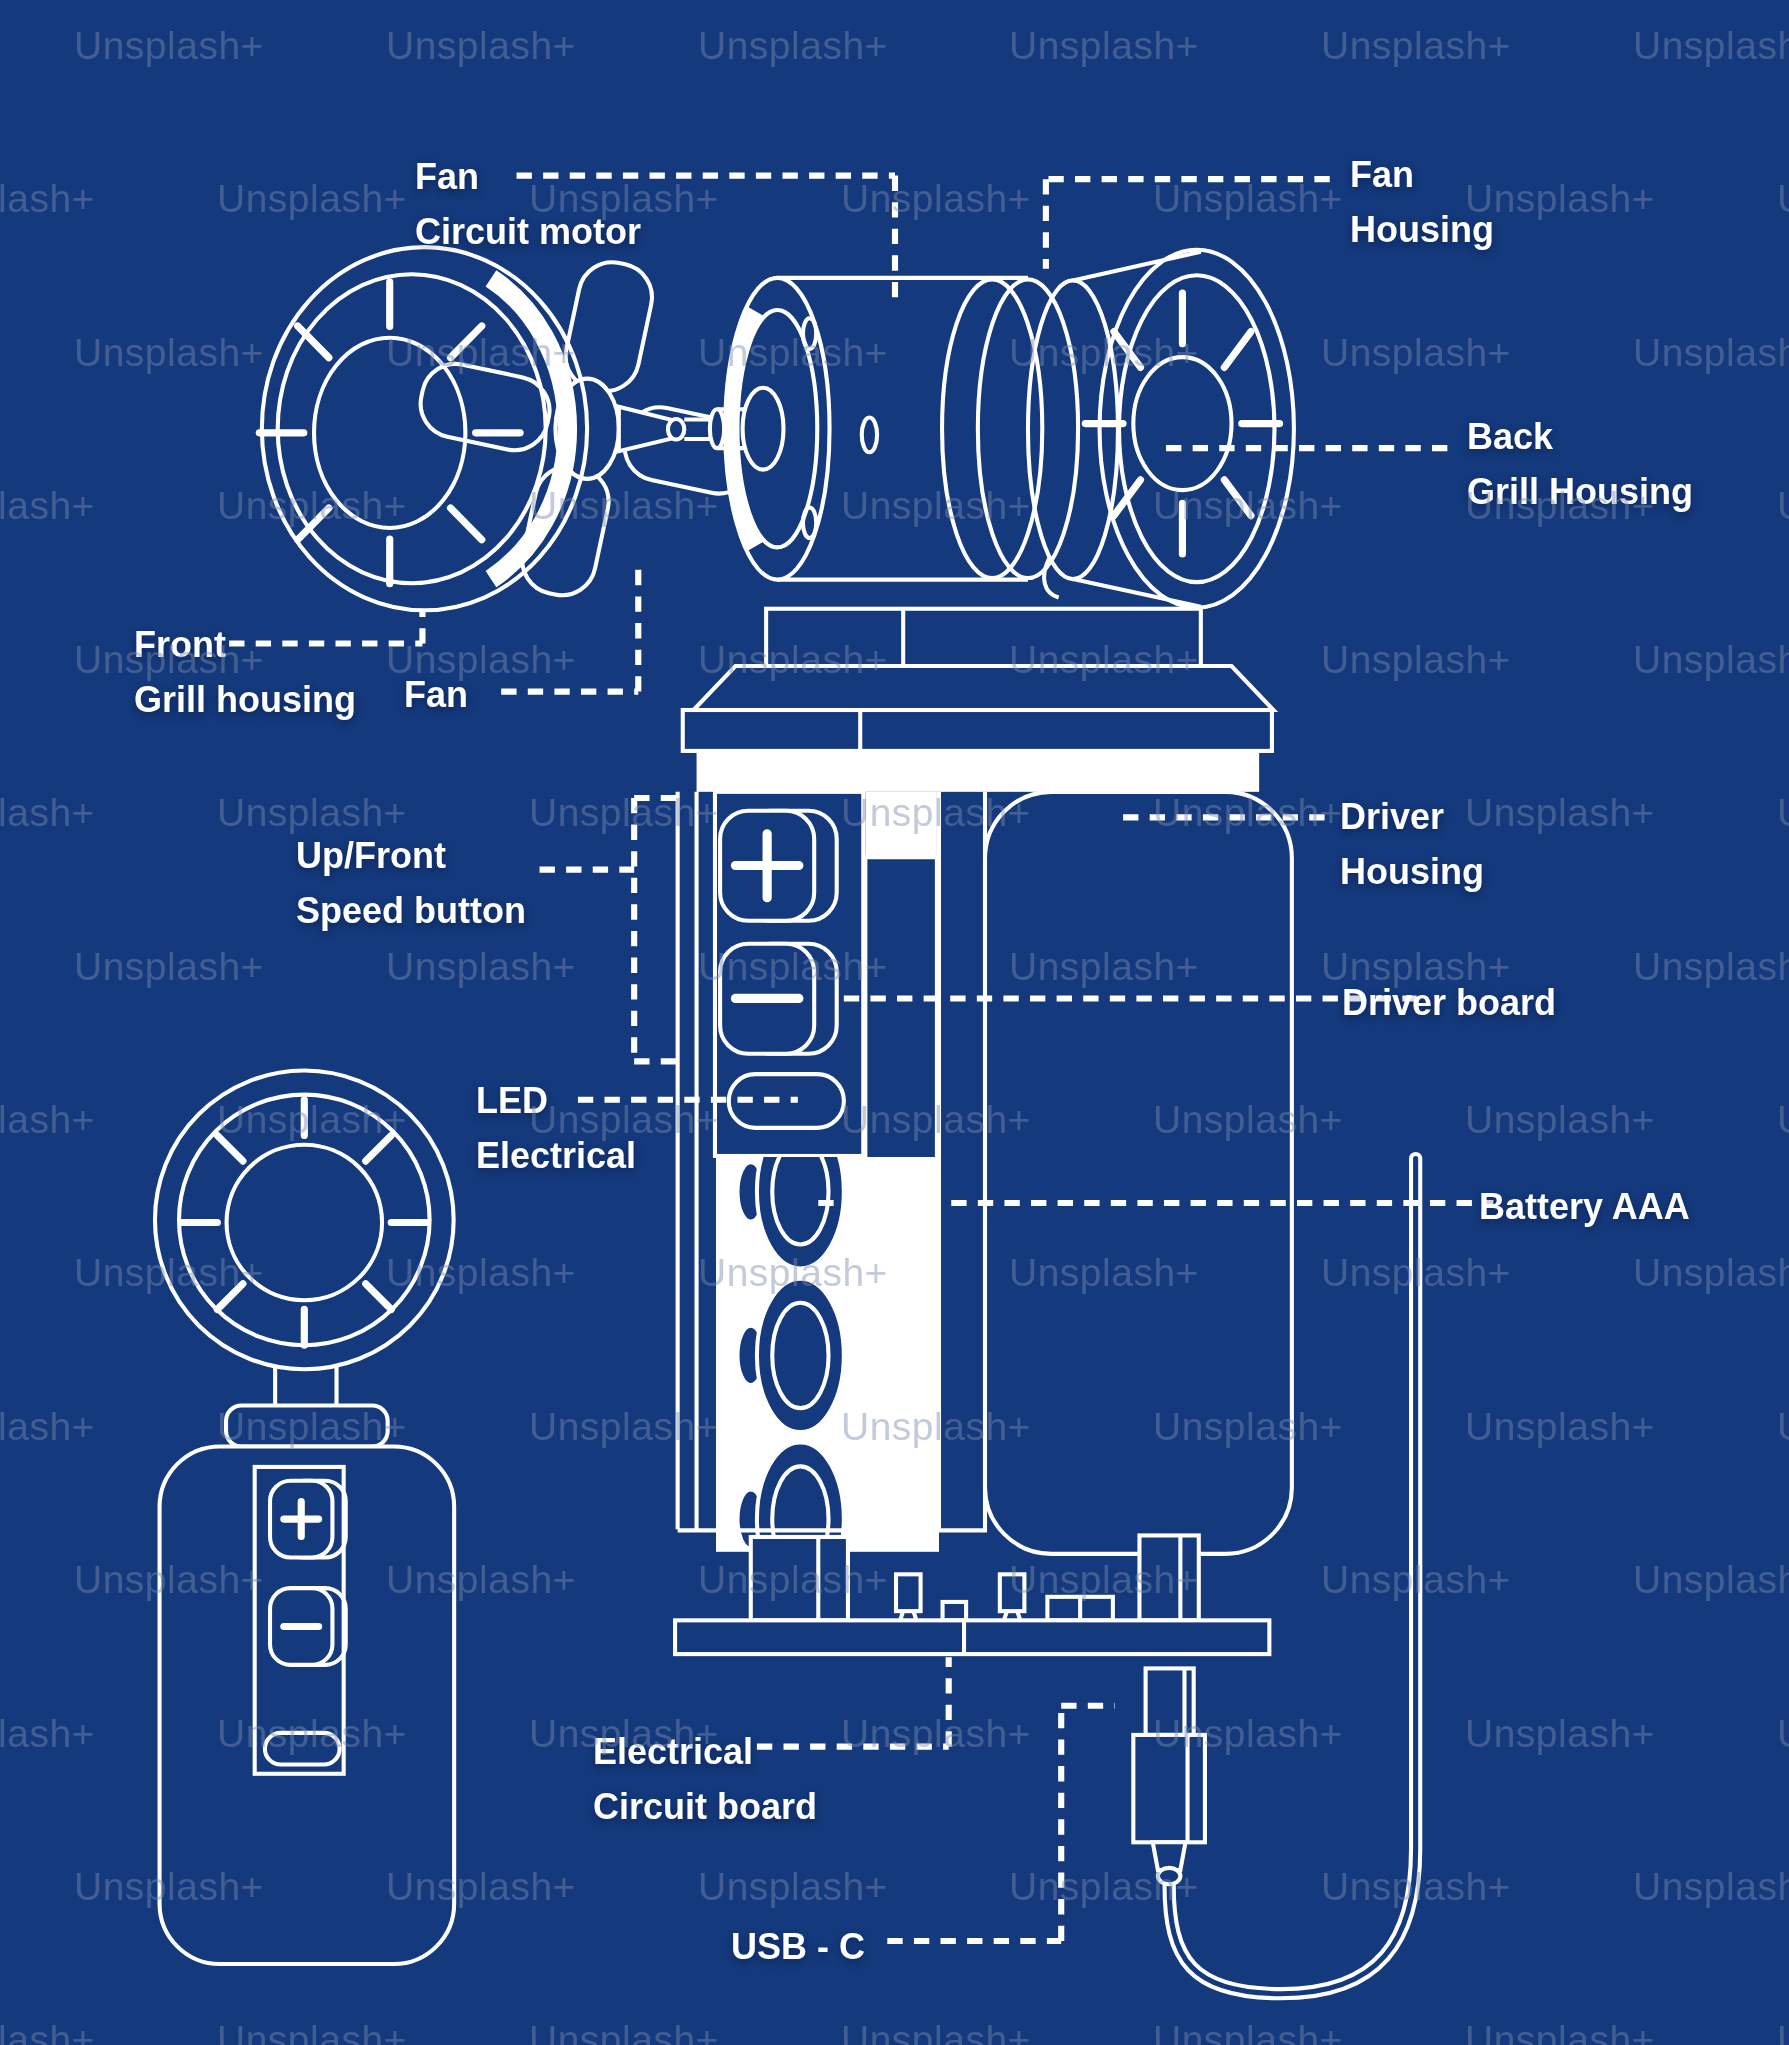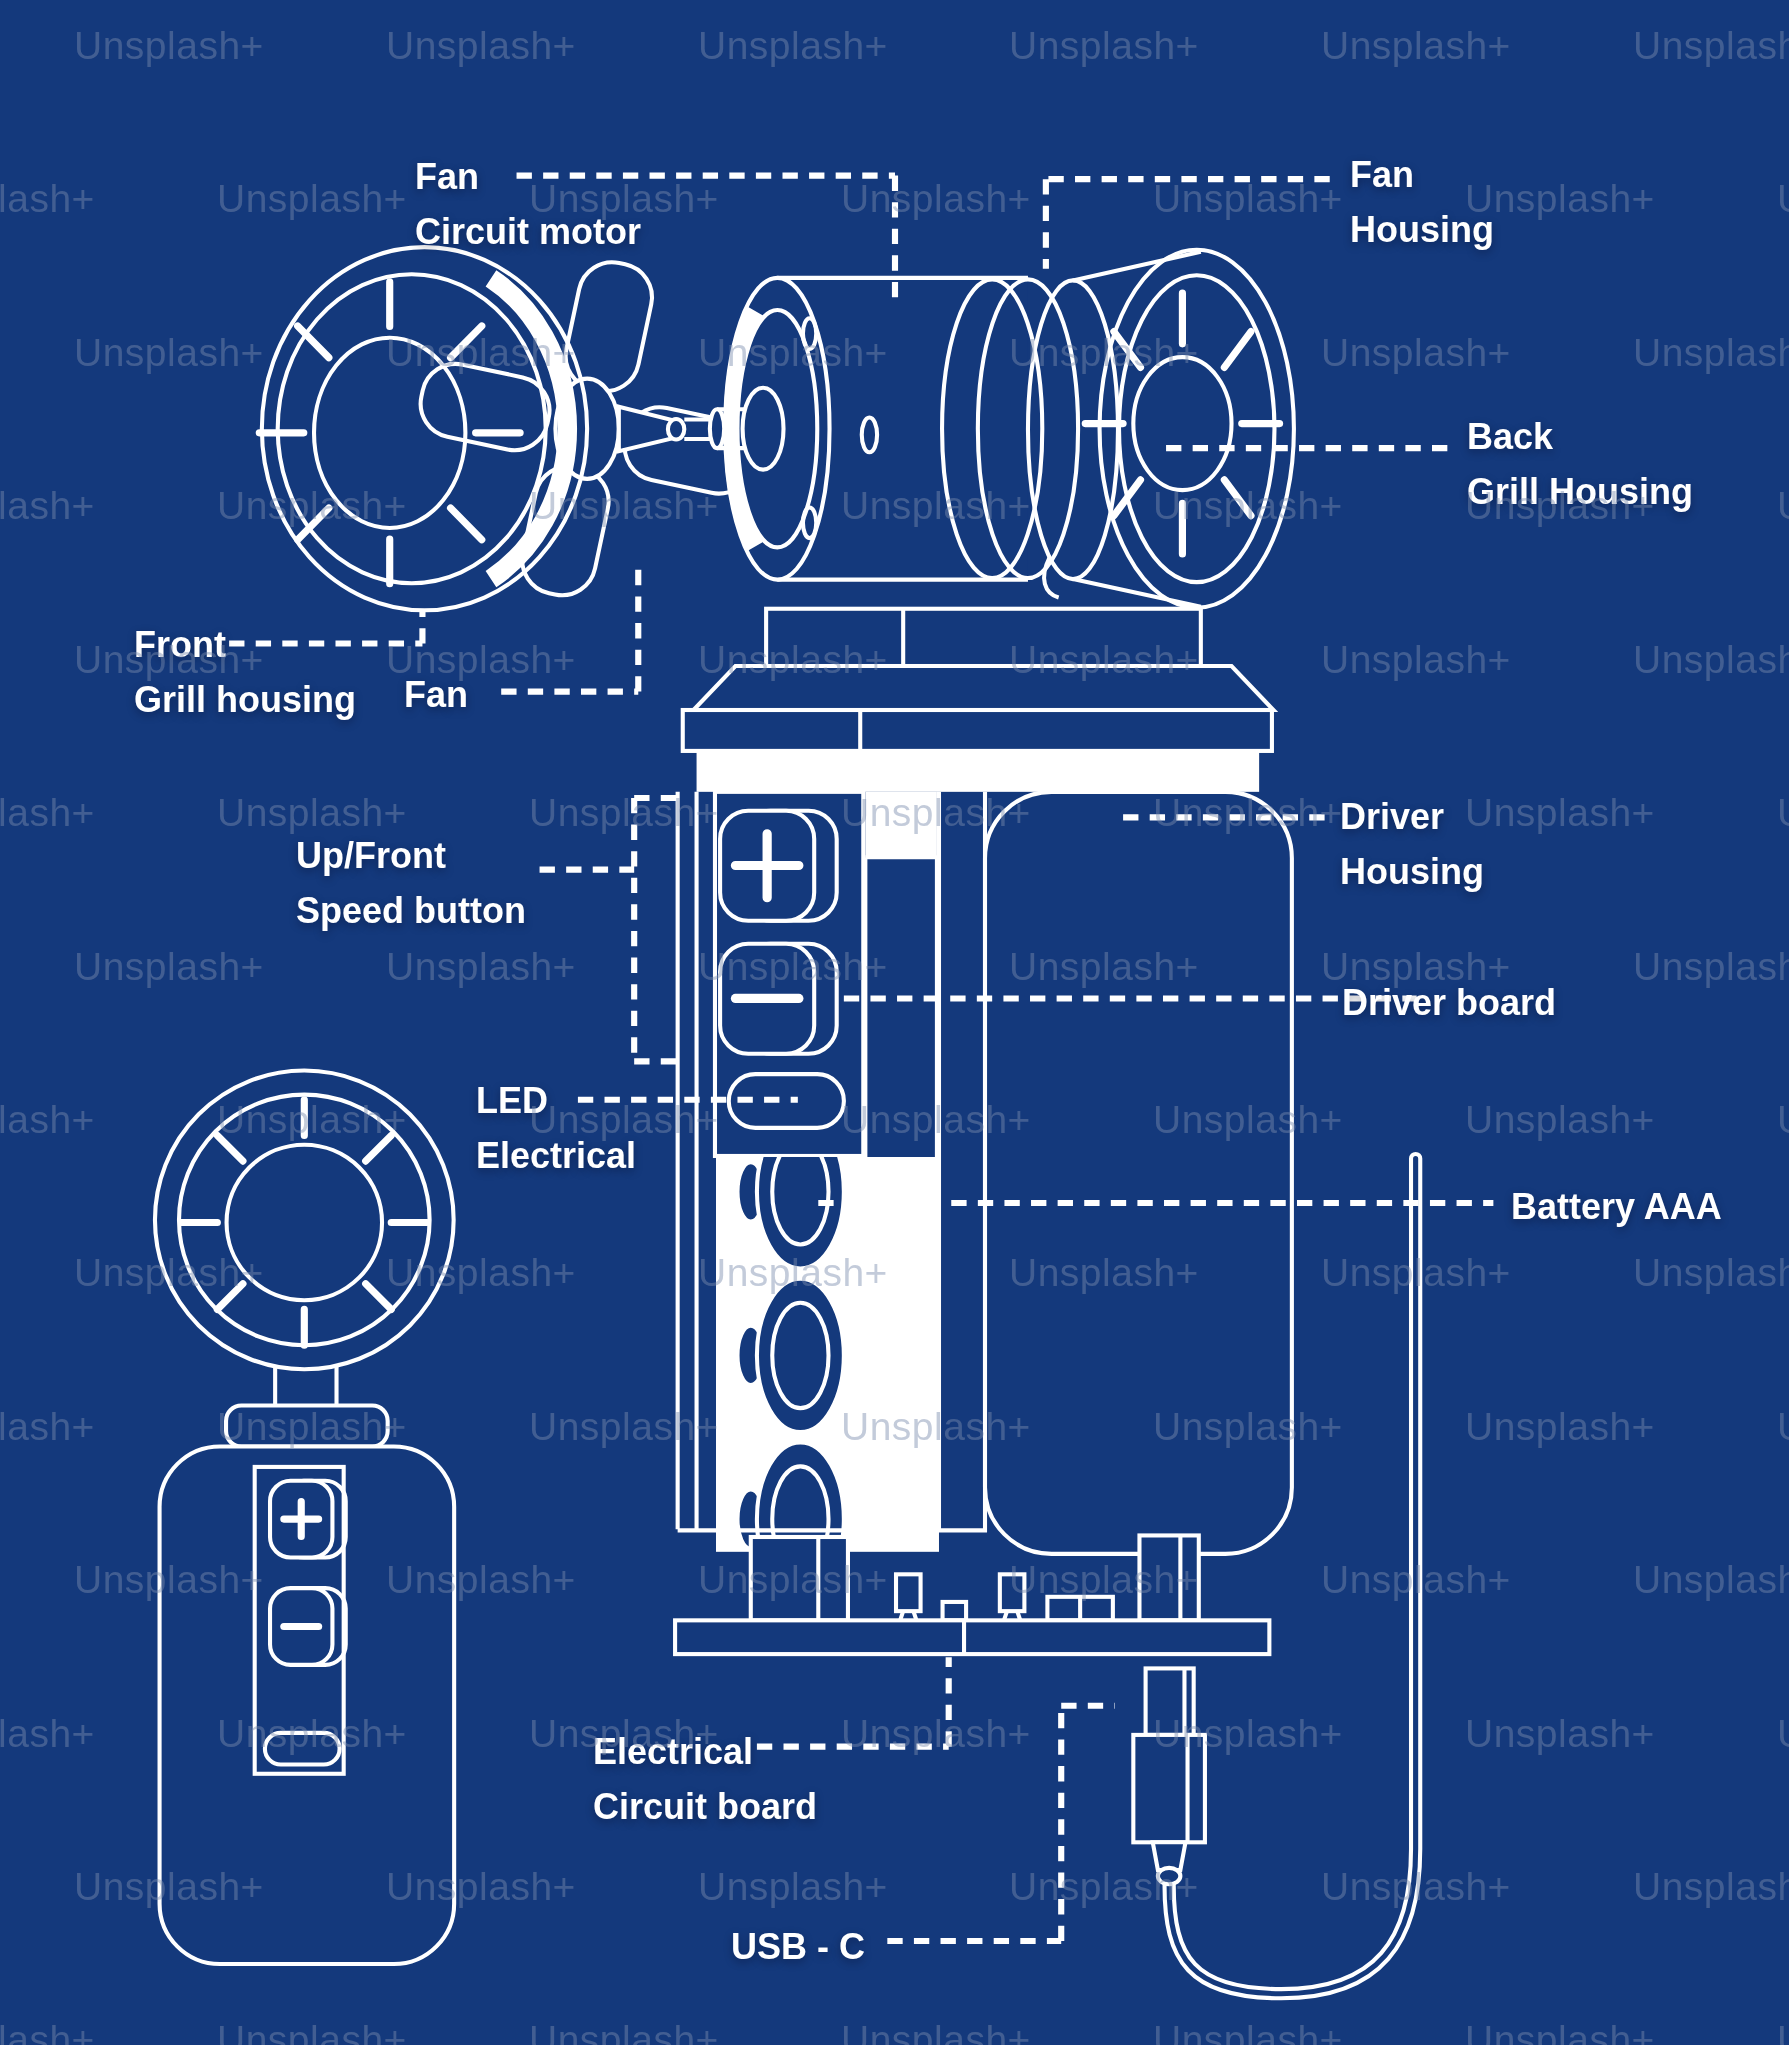--- a/index.html
+++ b/index.html
@@ -245,21 +245,21 @@
     <span>Driver</span>
     <span>Housing</span>
   </div>
   <div class="lbl" style="left:1342px;top:975px">
     <span>Driver board</span>
   </div>
   <div class="lbl" style="left:476px;top:1073px">
     <span>LED</span>
     <span>Electrical</span>
   </div>
-  <div class="lbl" style="left:1511px;top:1179px">
+  <div class="lbl" style="left:1479px;top:1179px">
     <span>Battery AAA</span>
   </div>
   <div class="lbl" style="left:593px;top:1724px">
     <span>Electrical</span>
     <span>Circuit board</span>
   </div>
   <div class="lbl" style="left:731px;top:1919px">
     <span>USB - C</span>
   </div>
 

